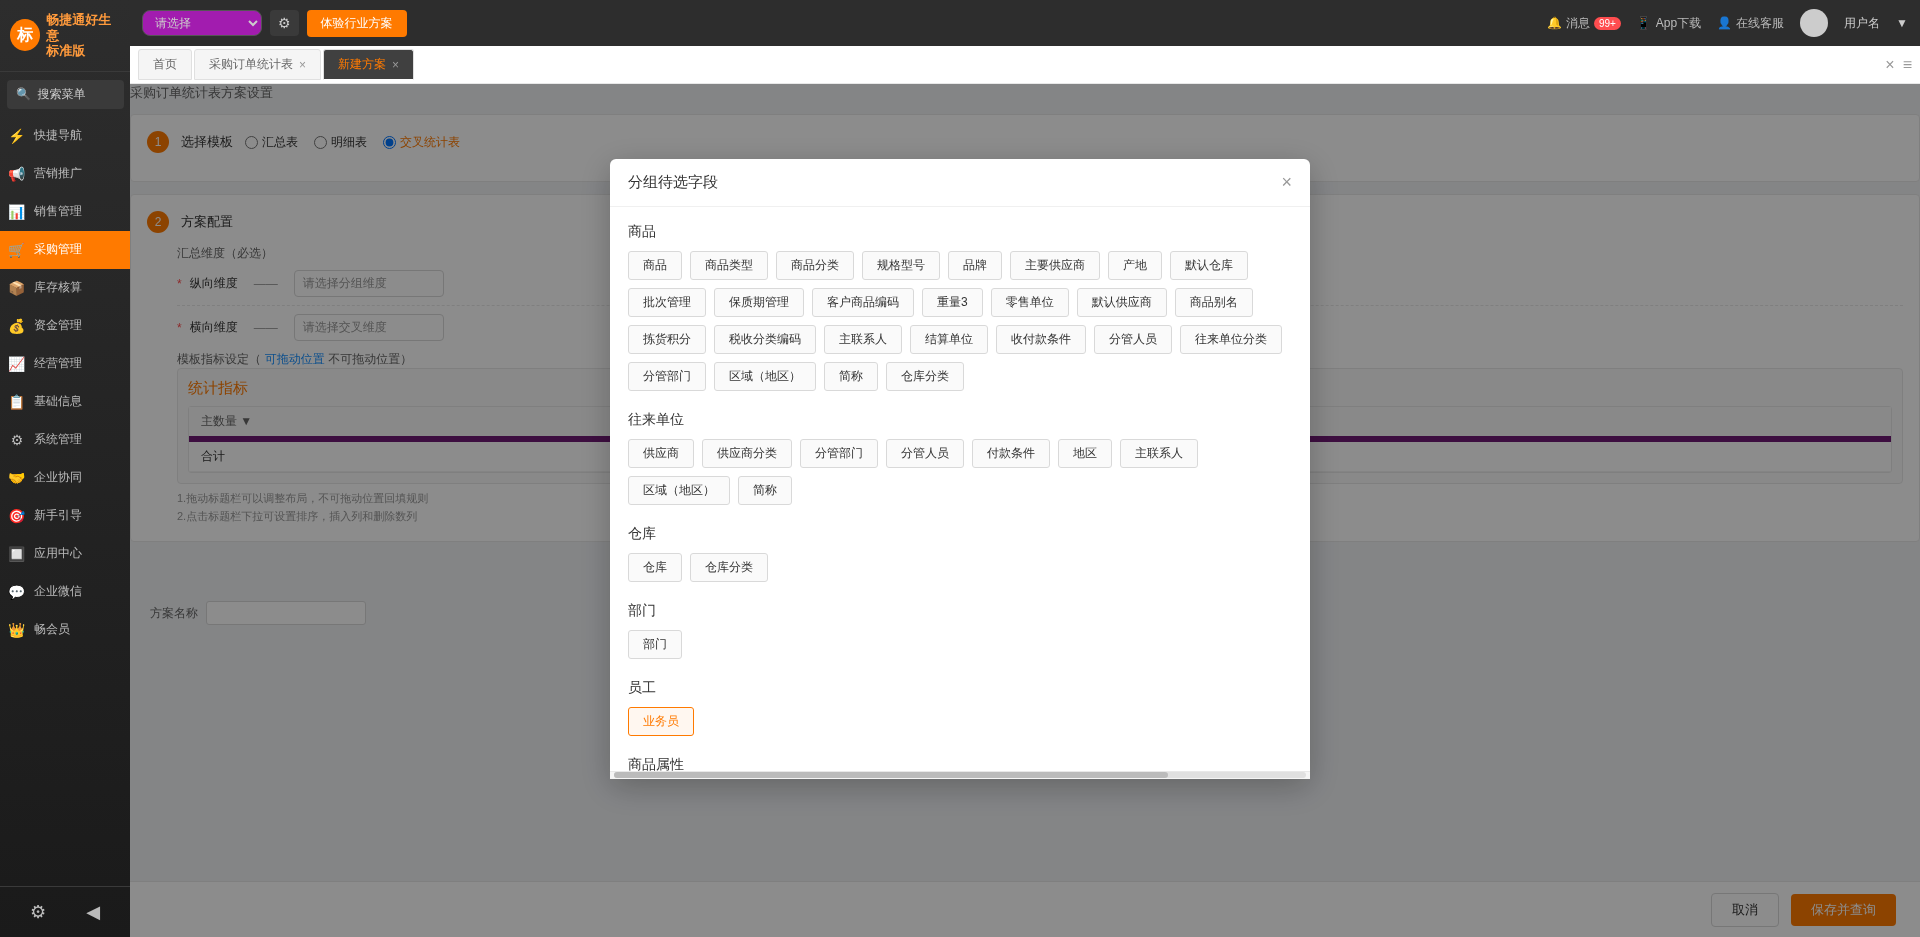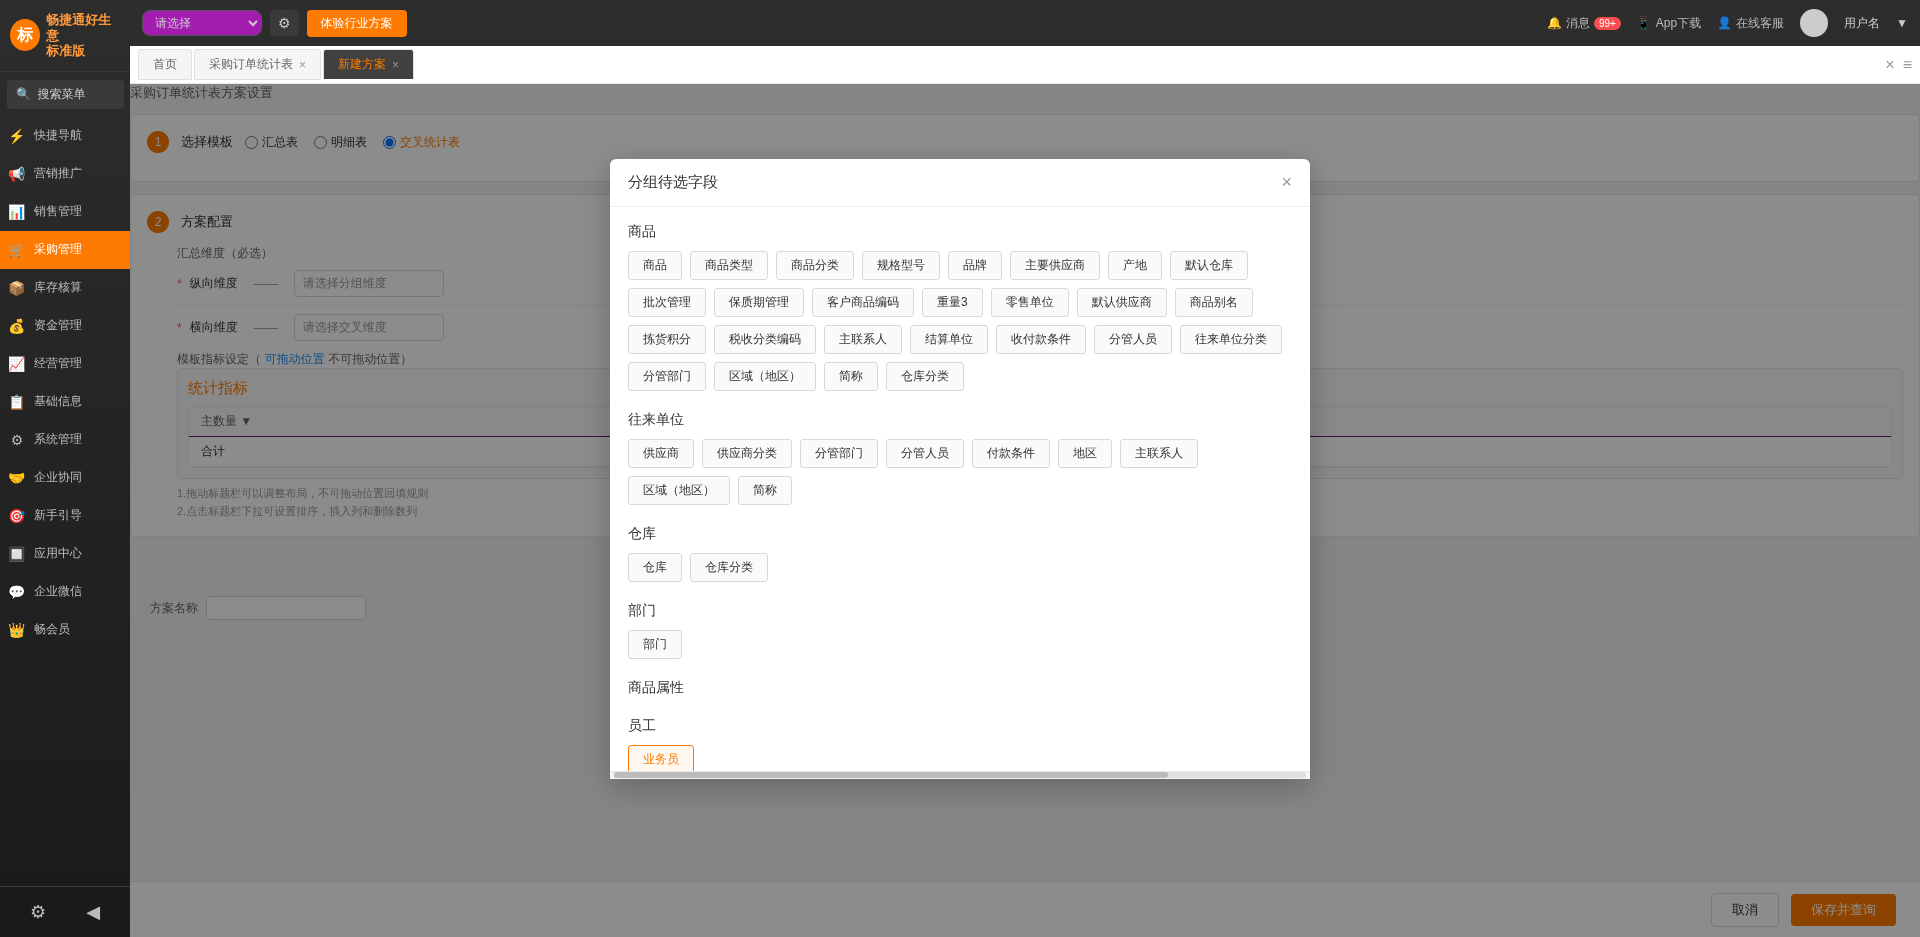--- a/index.html
+++ b/index.html
@@ -187,21 +187,21 @@
     .field-row { display: flex; align-items: center; gap: 8px; margin: 8px 0; }
     .field-label { font-size: 12px; color: #666; min-width: 80px; }
     .field-select {
       border: 1px solid #d9d9d9; border-radius: 4px; padding: 4px 8px;
       font-size: 12px; color: #999; min-width: 150px;
     }
     .dashed-divider { border: none; border-top: 1px dashed #e8e8e8; margin: 8px 0; }
     .grid-config { background: #fafafa; border: 1px solid #e8e8e8; border-radius: 4px; padding: 10px; }
     .grid-header { display: flex; align-items: center; gap: 8px; margin-bottom: 8px; font-size: 15px; color: #666; }
     .table-area { background: white; border: 1px solid #e8e8e8; border-radius: 3px; }
-    .table-header-row { display: flex; background: #fafafa; border-bottom: 1px solid #701a75; }
+    .table-header-row { display: flex; background: #fafafa; border-bottom: 6px solid #701a75; }
     .th { padding: 6px 12px; font-size: 12px; color: #666; flex: 1; border-right: 1px solid #e8e8e8; }
     .th:last-child { border-right: none; }
     .td-row { display: flex; border-bottom: 1px solid #f0f0f0; }
     .td { padding: 6px 12px; font-size: 12px; color: #333; flex: 1; border-right: 1px solid #f0f0f0; }
     .td:last-child { border-right: none; }
     .hint-text { font-size: 11px; color: #999; margin-top: 6px; line-height: 1.6; }
     .plan-name-input { border: 1px solid #d9d9d9; border-radius: 3px; padding: 4px 8px; font-size: 12px; width: 160px; }
   </style>
 </head>
 <body>
@@ -482,29 +482,29 @@
     </div>
 
     <div class="field-section">
       <div class="section-title">部门</div>
       <div class="field-chips">
         <div class="field-chip">部门</div>
       </div>
     </div>
 
     <div class="field-section">
-      <div class="section-title">商品属性</div>
-
-    </div>
-
-    <div class="field-section">
       <div class="section-title">员工</div>
       <div class="field-chips">
         <div class="field-chip orange">业务员</div>
       </div>
+    </div>
+
+    <div class="field-section">
+      <div class="section-title">商品属性</div>
+
     </div>
 
   </div>
 
   <div class="modal-hscrollbar">
     <div class="hscroll-inner">
       <div class="hscroll-thumb"></div>
     </div>
   </div>
 </div>

